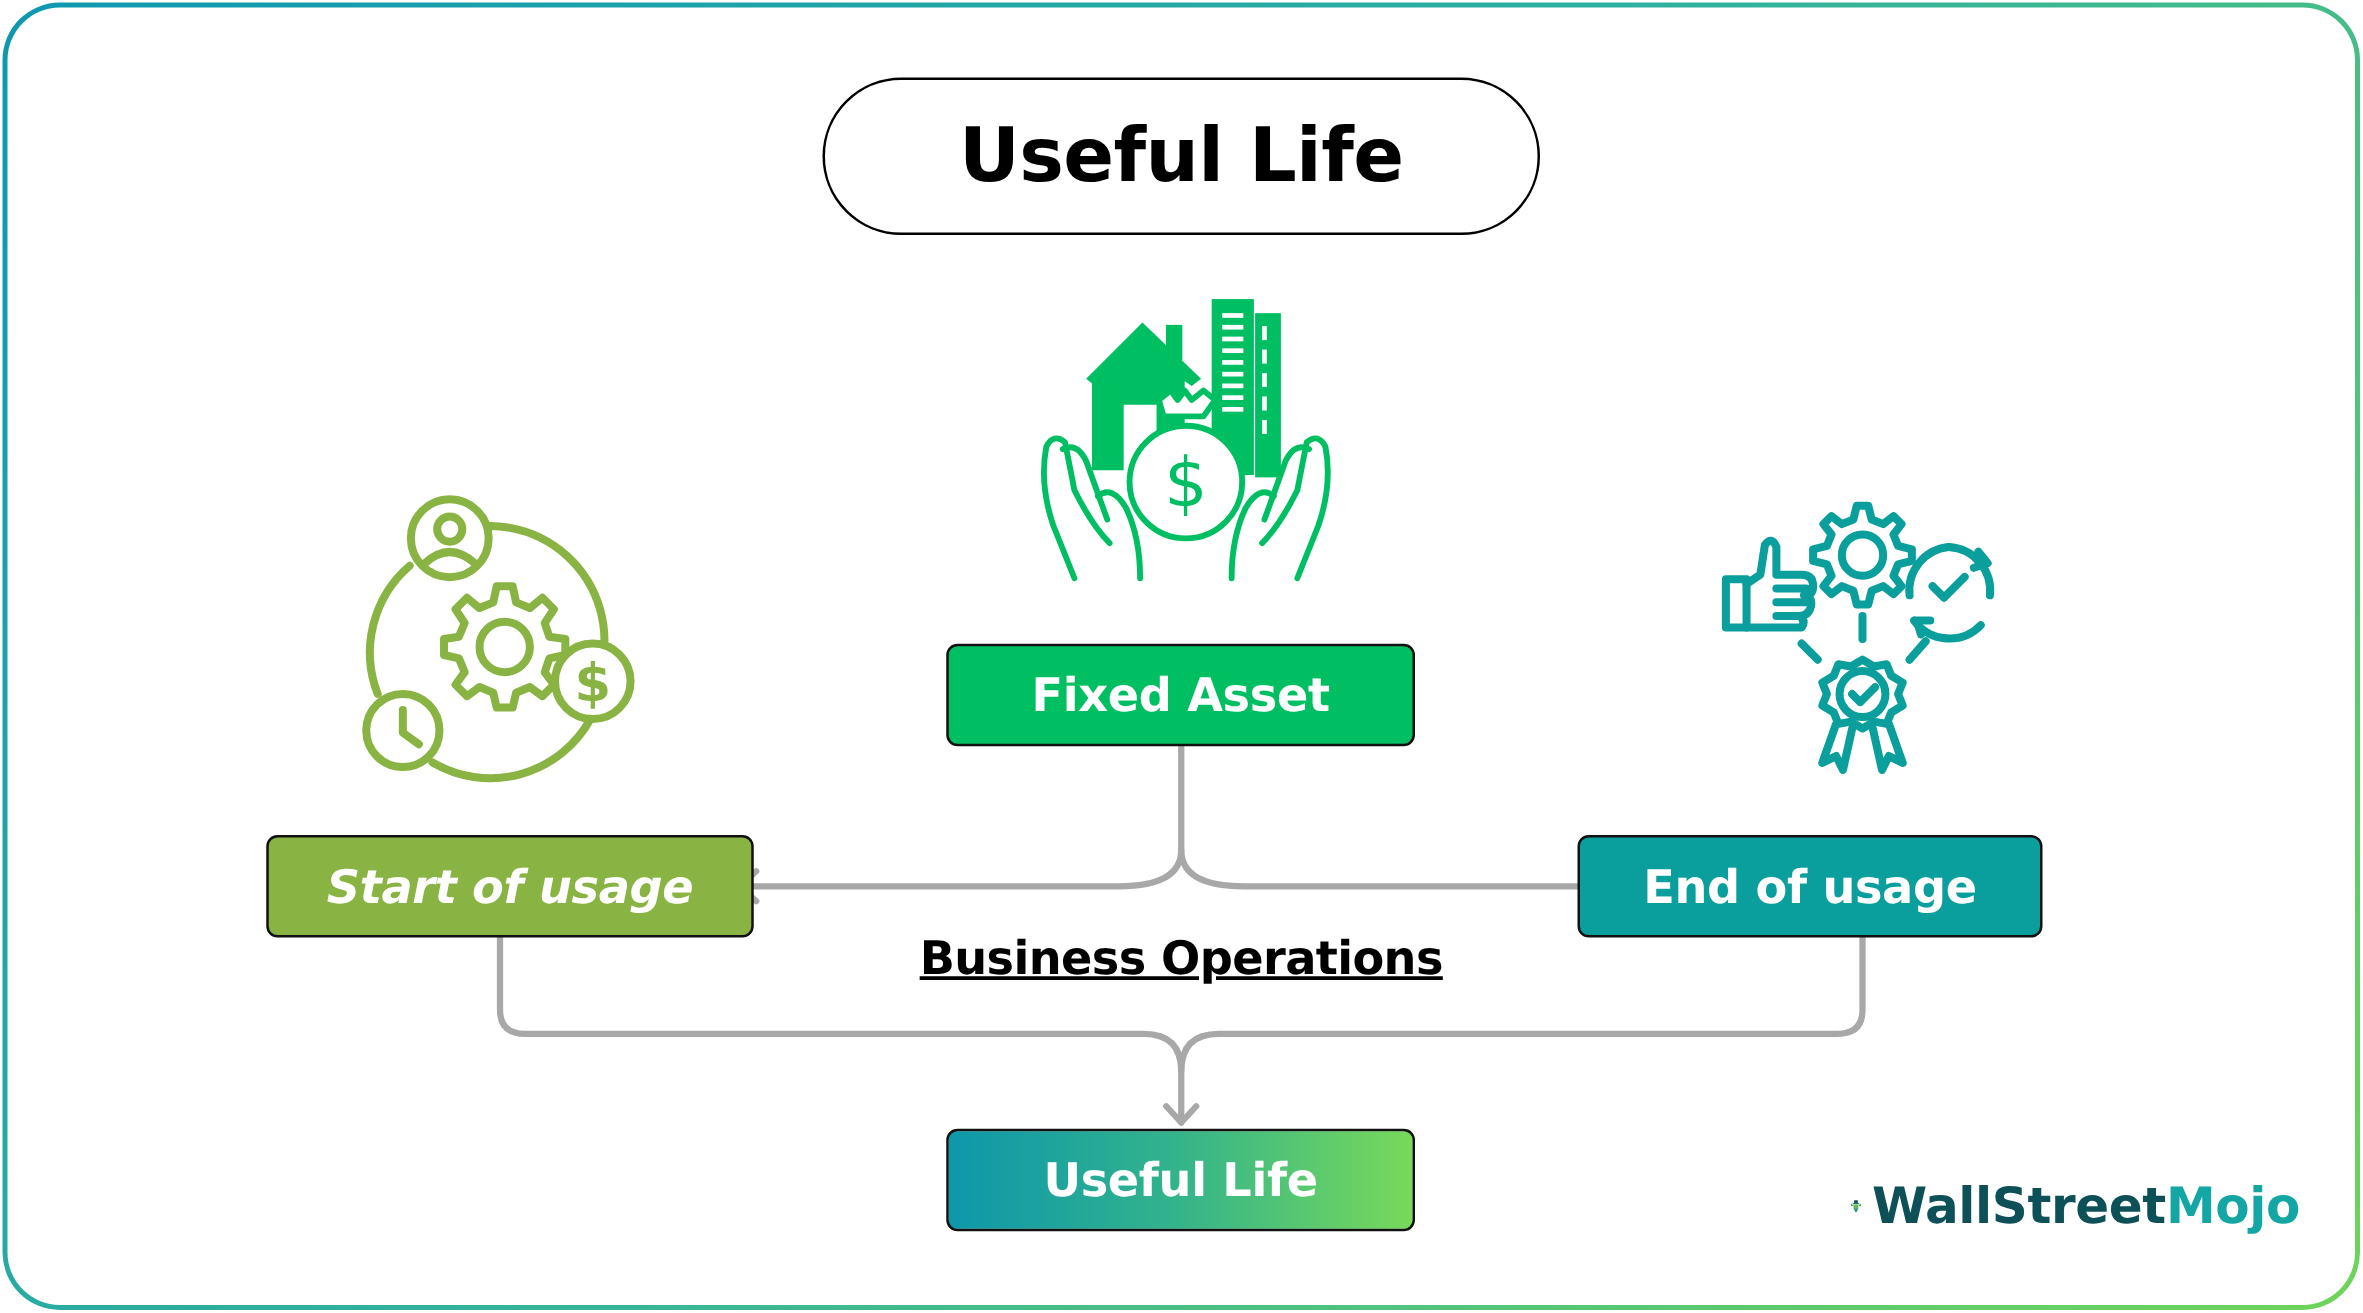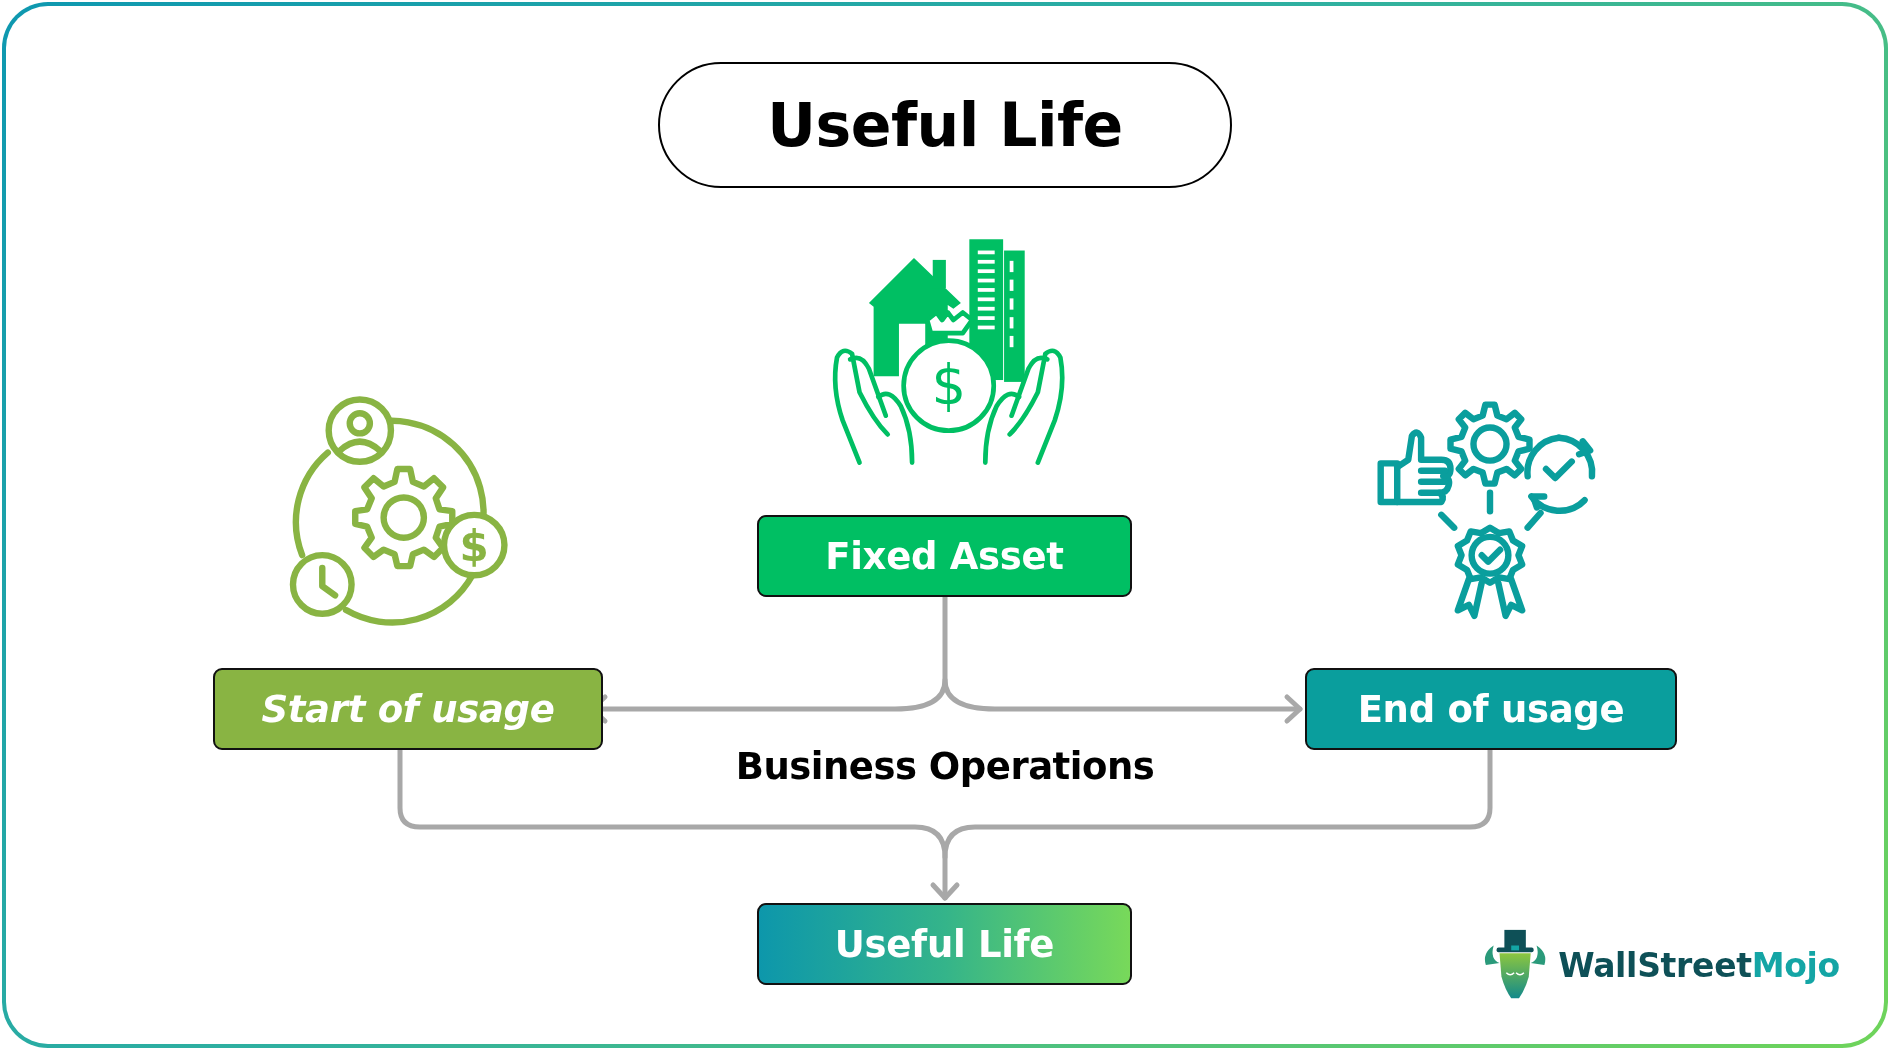--- a/index.html
+++ b/index.html
@@ -19,30 +19,30 @@
     display: flex; align-items: center; justify-content: center;
   }
   .title-pill span { font-weight: 700; font-size: 60px; color: #000; letter-spacing: -0.5px; }
   .node {
     position: absolute; box-sizing: border-box; border: 2.5px solid #111;
     border-radius: 9px; display: flex; align-items: center; justify-content: center;
   }
   .node span { color: #fff; font-weight: 700; font-size: 37px; letter-spacing: -0.3px; }
   .node-fixed { left: 757px; top: 515px; width: 375px; height: 82px; background: #00bf63; }
   .node-start { left: 213px; top: 668px; width: 390px; height: 82px; background: #89b443; font-style: italic; }
-  .node-end { left: 1305px; top: 668px; width: 372px; height: 82px; background: #0a9e9d; }
+  .node-end { left: 1262px; top: 668px; width: 372px; height: 82px; background: #0a9e9d; }
   .node-useful { left: 757px; top: 903px; width: 375px; height: 82px; background: linear-gradient(90deg, #0d97ab 0%, #34b48a 50%, #78d95a 100%); }
   .biz-label {
     position: absolute; left: 645px; top: 745px; width: 600px; text-align: center;
-    font-weight: 700; font-size: 37px; color: #000; letter-spacing: -0.5px;
+    font-weight: 700; font-size: 37px; color: #000; letter-spacing: -0.5px; text-decoration: underline;
   }
   .connectors { position: absolute; left: 0; top: 0; width: 1890px; height: 1050px; pointer-events: none; }
   .icon { position: absolute; }
   .logo { position: absolute; left: 1480px; top: 925px; width: 360px; height: 80px; display: flex; align-items: center; }
-  .logo-text { font-weight: 700; font-size: 33px; letter-spacing: -0.3px; margin-left: 8px; }
+  .logo-text { font-weight: 700; font-size: 40px; letter-spacing: -0.3px; margin-left: 8px; }
   .logo-text .a { color: #0e5057; }
   .logo-text .b { color: #14a5a5; }
 </style>
 </head>
 <body>
 
 <div class="frame">
   <div class="frame-inner"></div>
 </div>
 

